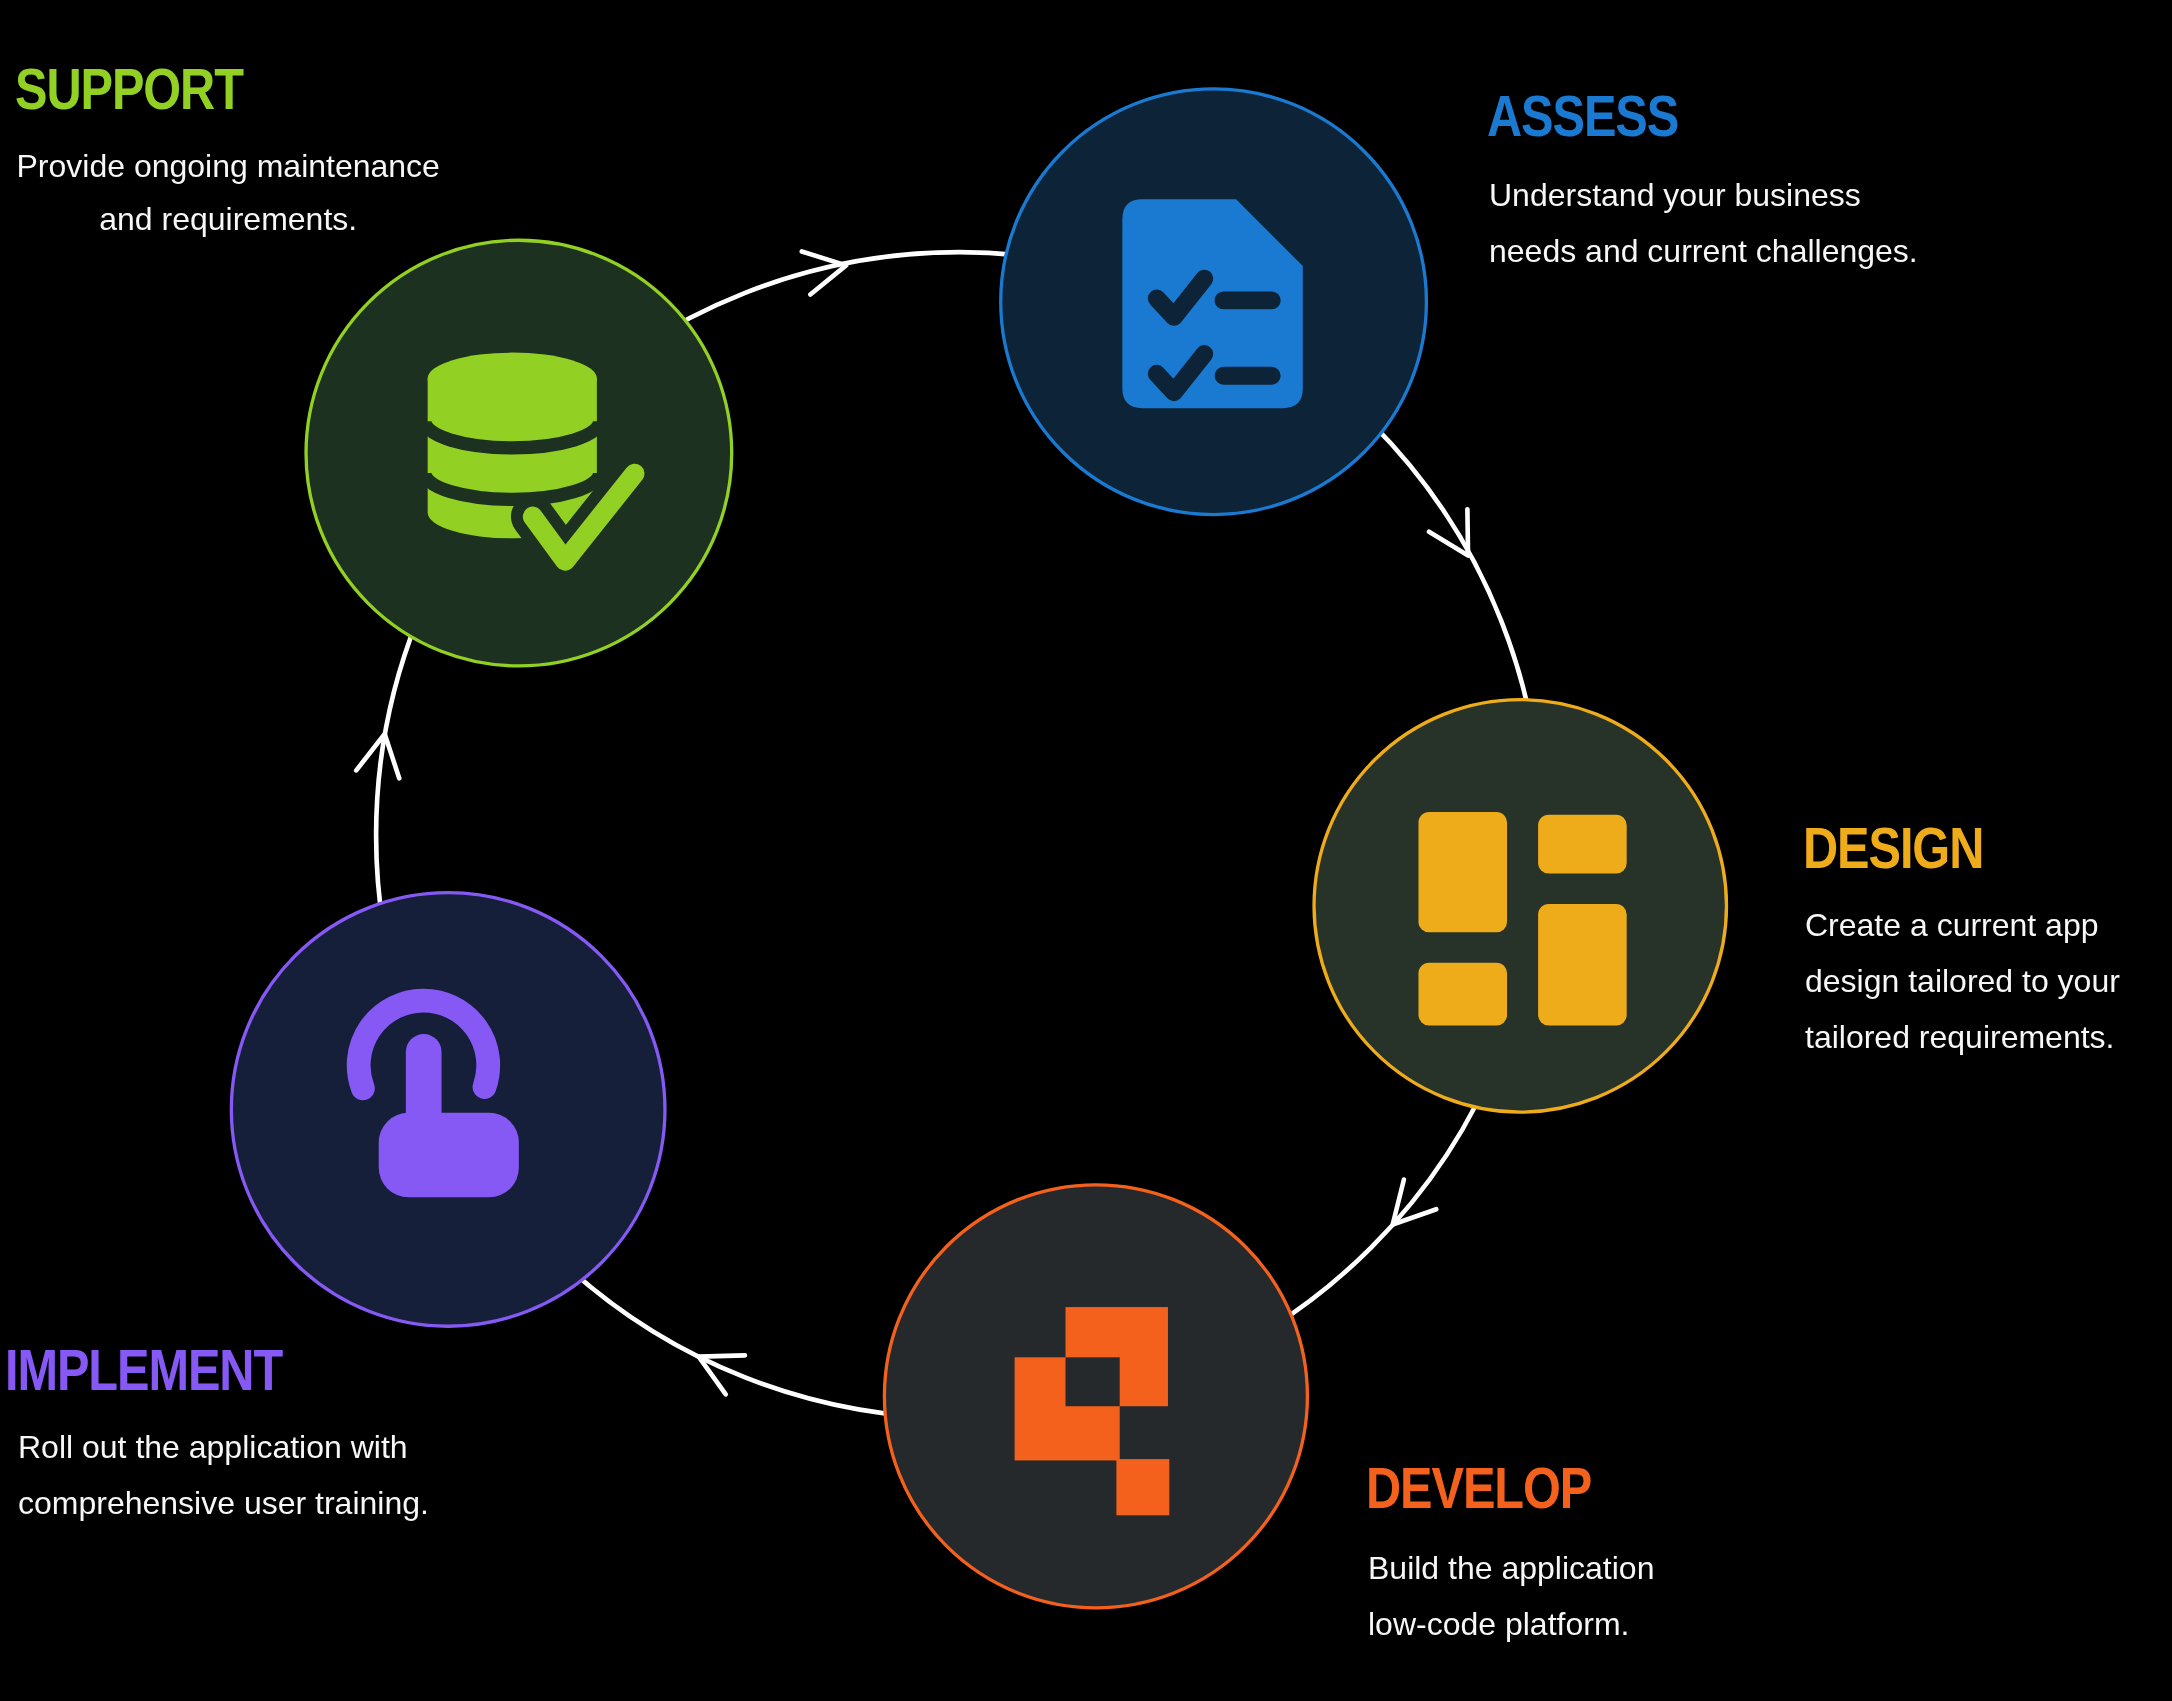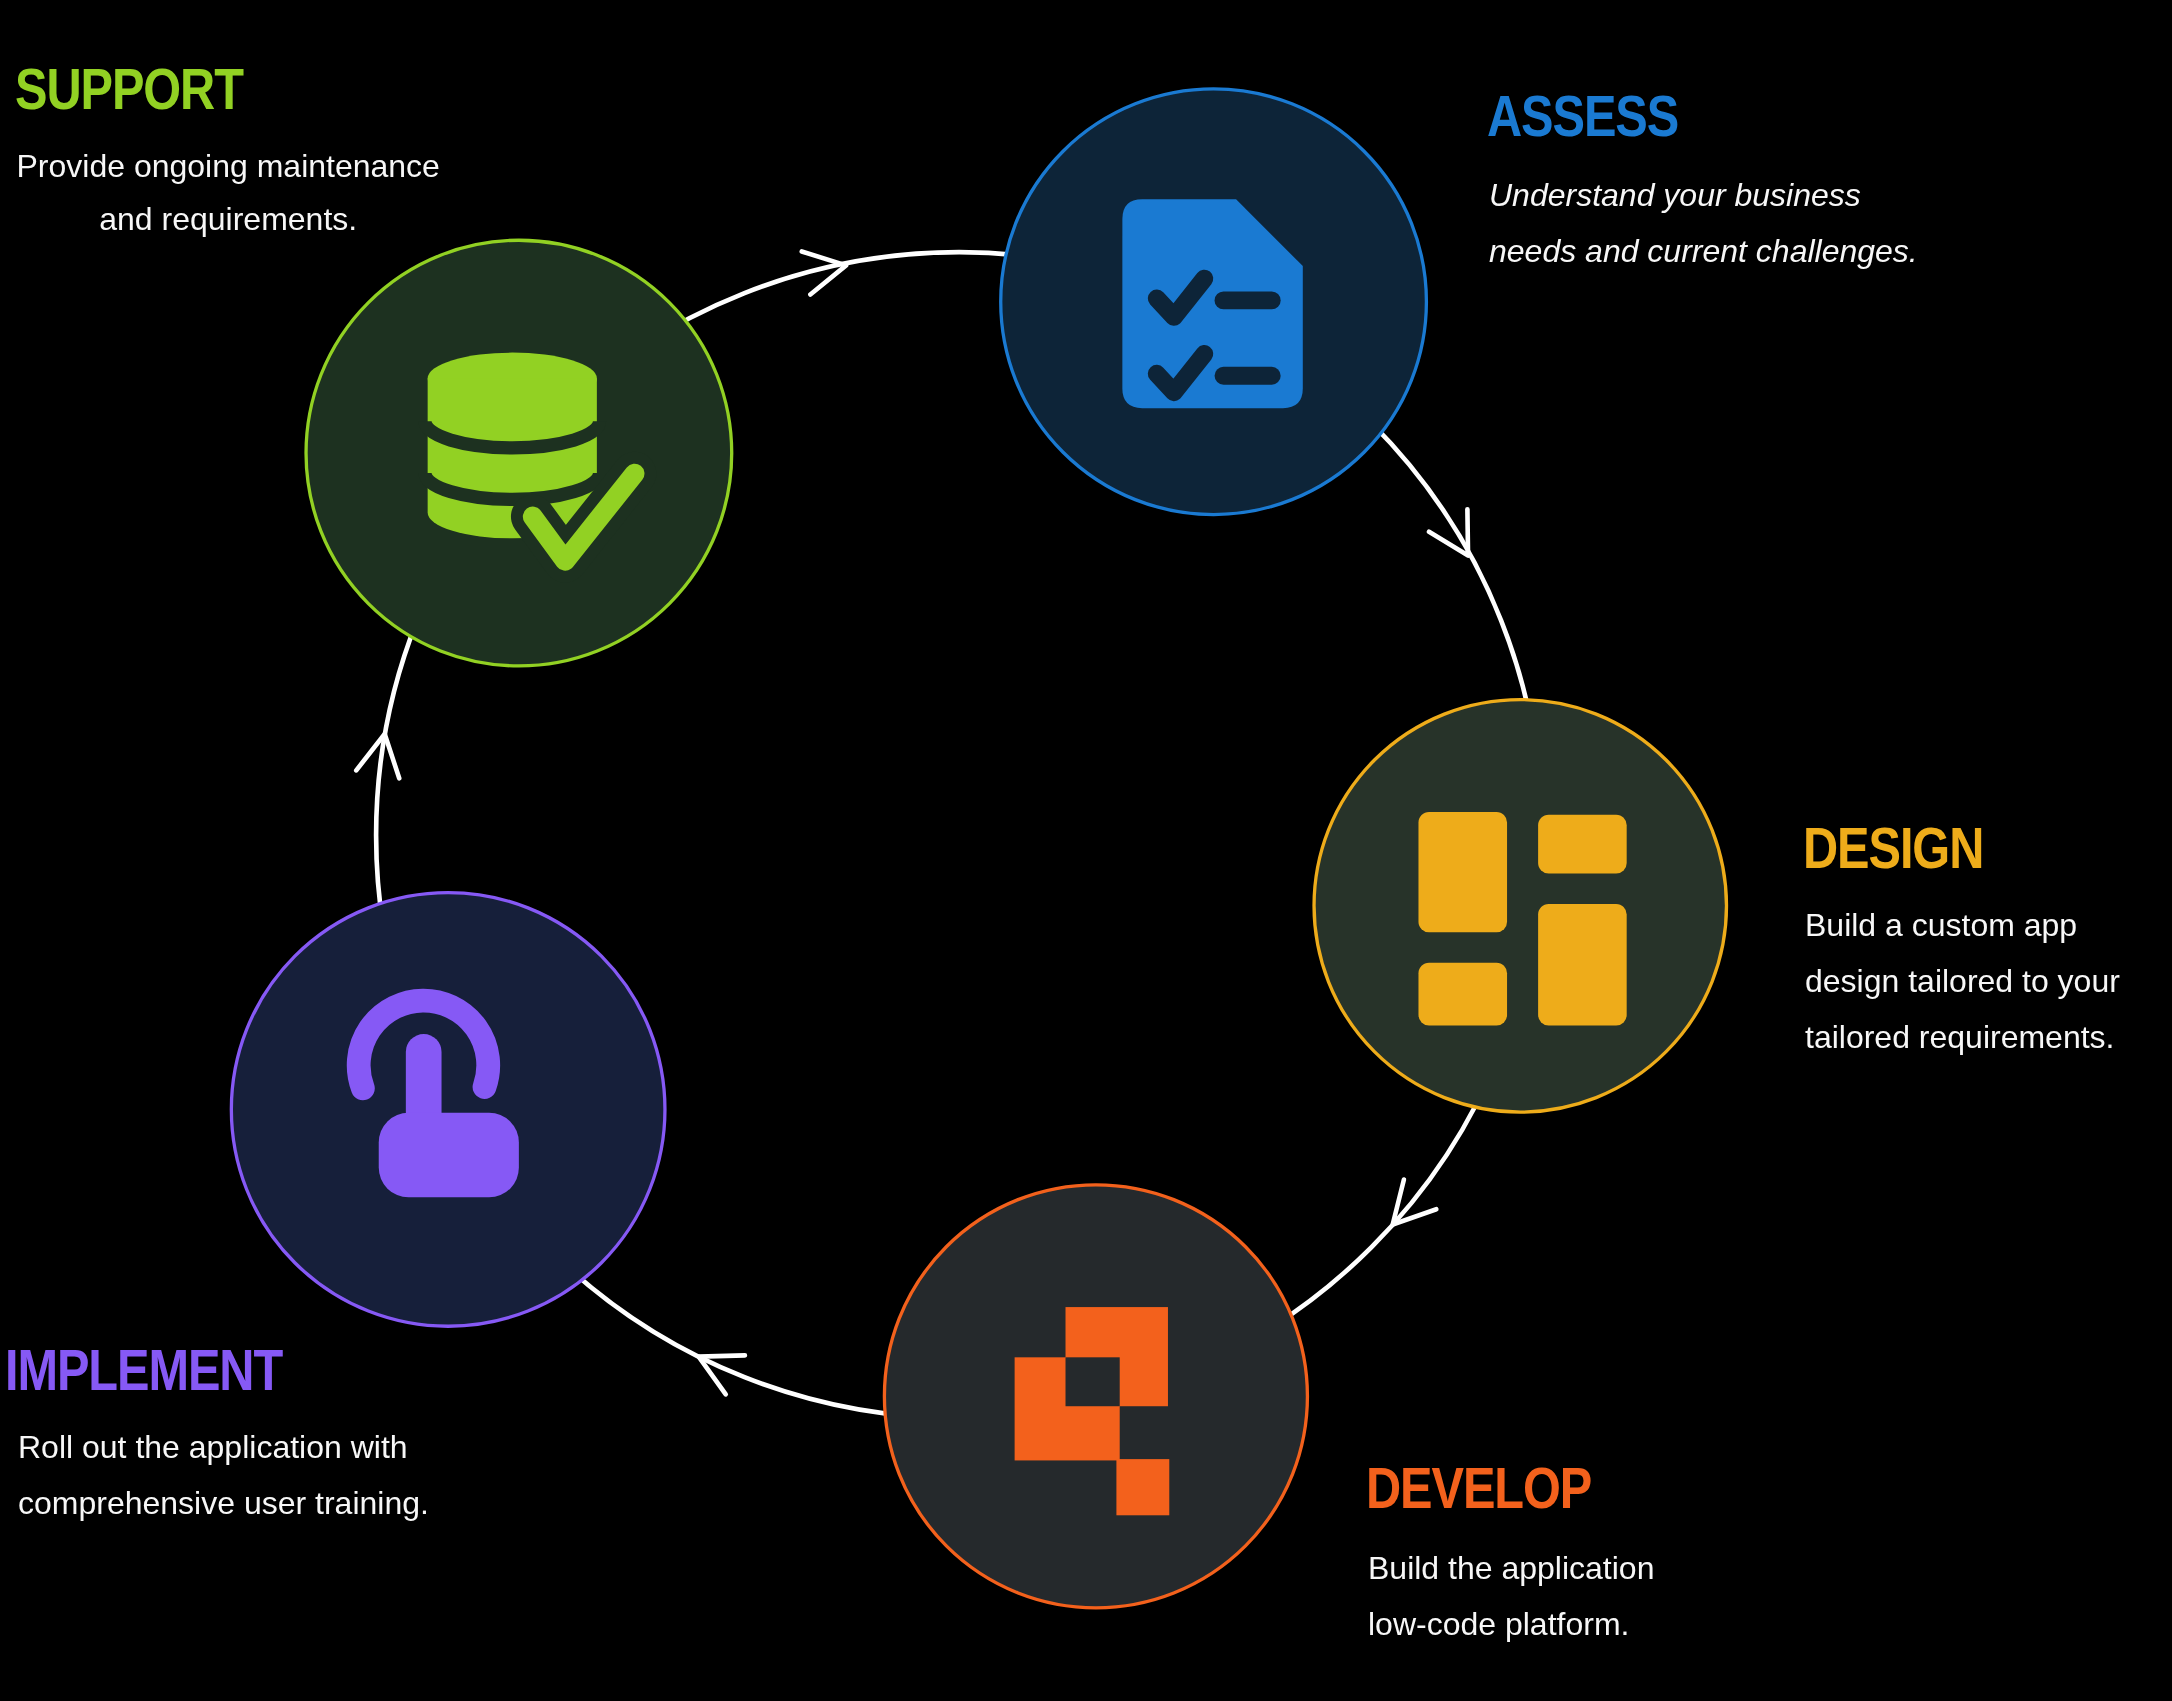--- a/index.html
+++ b/index.html
@@ -26,21 +26,21 @@
     font-size:32px;
     line-height:56px;
     font-weight:500;
     white-space:nowrap;
   }
   .body-text.lh80{line-height:53px;}
   
   #support-heading  {left:14.5px;  top:60px;}
   #support-body     {left:16.5px;  top:140px;}
   #assess-heading   {left:1487px;top:87px;}
-  #assess-body      {left:1489px;top:167px;font-style:italic;}
+  #assess-body      {left:1489px;top:167px;}
   #design-heading   {left:1803px;top:819px;}
   #design-body      {left:1805px;top:897px;}
   #develop-heading  {left:1366px;top:1459px;}
   #develop-body     {left:1368px;top:1540px;}
   #implement-heading{left:5.3px;   top:1341px;}
   #implement-body   {left:18px;  top:1419px;}
 </style>
 </head>
 <body>
 
@@ -117,21 +117,21 @@
   </div>
 
   <div id="assess-heading" class="heading" style="color: rgb(26, 122, 210);">ASSESS</div>
   <div id="assess-body" class="body-text" style="color: rgb(247, 247, 247);">
     <div>Understand your business</div>
     <div>needs and current challenges.</div>
   </div>
 
   <div id="design-heading" class="heading" style="color: rgb(238, 172, 26);">DESIGN</div>
   <div id="design-body" class="body-text" style="color: rgb(247, 247, 247);">
-    <div>Build a custom app</div>
+    <div>Create a current app</div>
     <div>design tailored to your</div>
     <div>tailored requirements.</div>
   </div>
 
   <div id="develop-heading" class="heading" style="color: rgb(243, 97, 28);">DEVELOP</div>
   <div id="develop-body" class="body-text" style="color: rgb(247, 247, 247);">
     <div>Build the application</div>
     <div>low-code platform.</div>
   </div>
 

